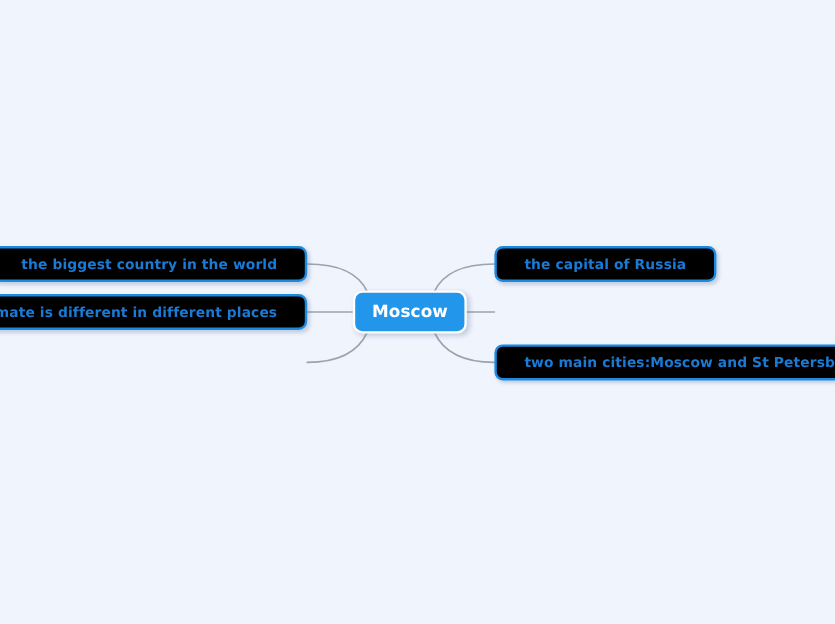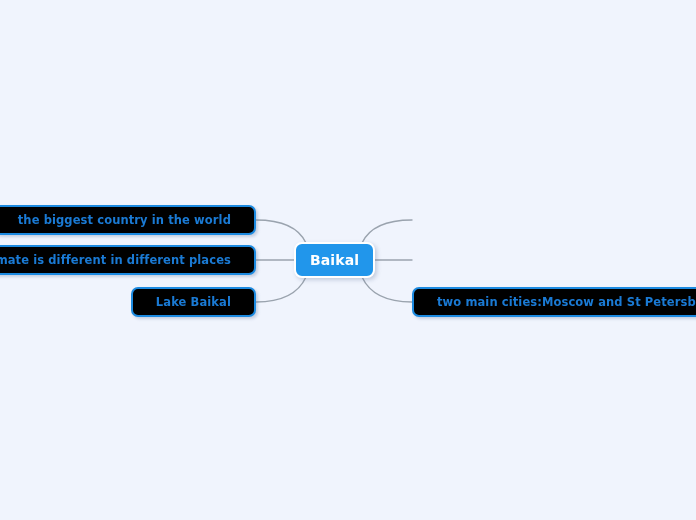--- a/index.html
+++ b/index.html
@@ -92,27 +92,27 @@
   </svg>
 
   <div class="node branch-node left row-top">
     <span>the biggest country in the world</span>
   </div>
 
   <div class="node branch-node left row-mid">
     <span>climate is different in different places</span>
   </div>
 
-  <div class="node branch-node left row-bottom">
-    <span>Lake Baikal</span>
+
+  <div class="node central-node" id="node-central">
+    <span>Moscow</span>
   </div>
 
-  <div class="node central-node" id="node-central">
-    <span>Baikal</span>
+  <div class="node branch-node right row-top">
+    <span>the capital of Russia</span>
   </div>
-
 
 
   <div class="node branch-node right row-bottom">
     <span>two main cities:Moscow and St Petersburg</span>
   </div>
 
 </div>
 
 </body></html>

